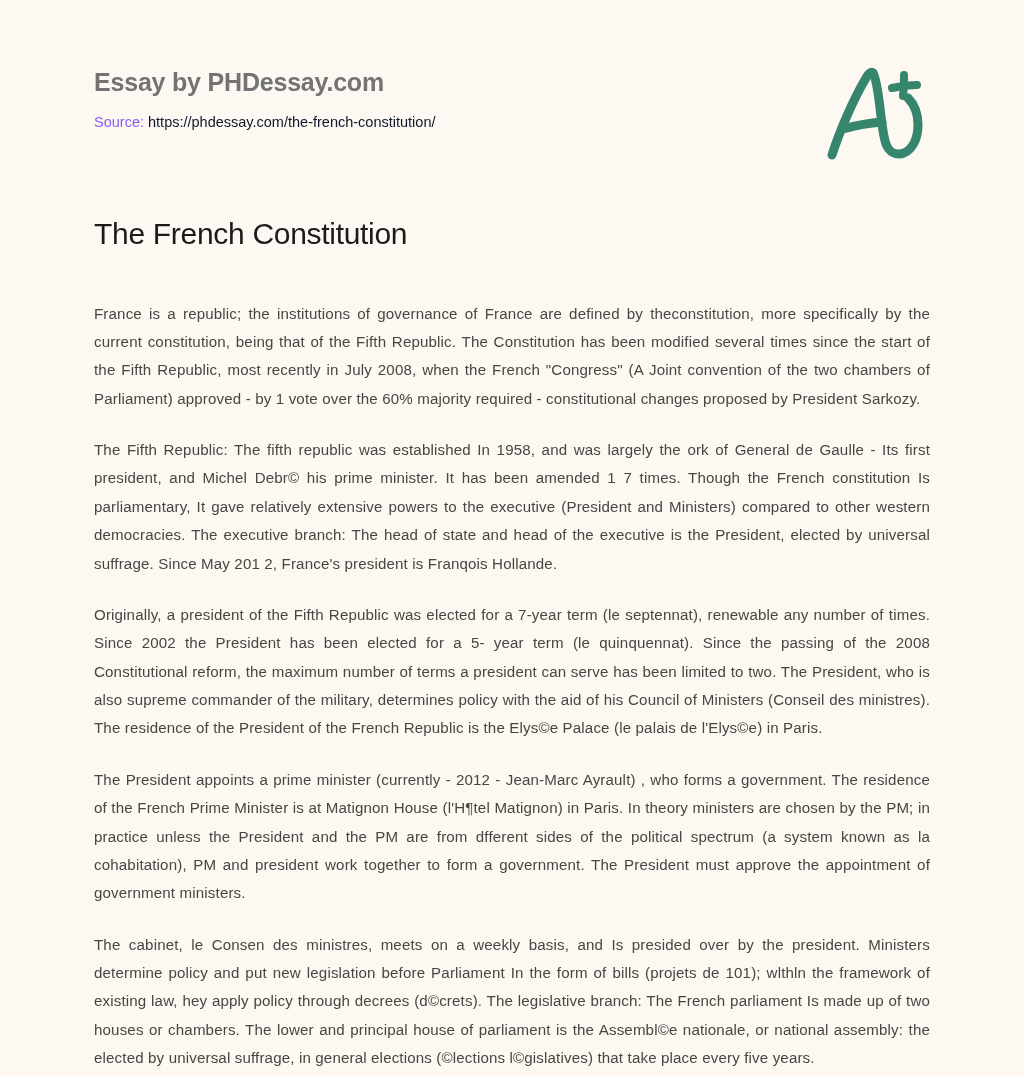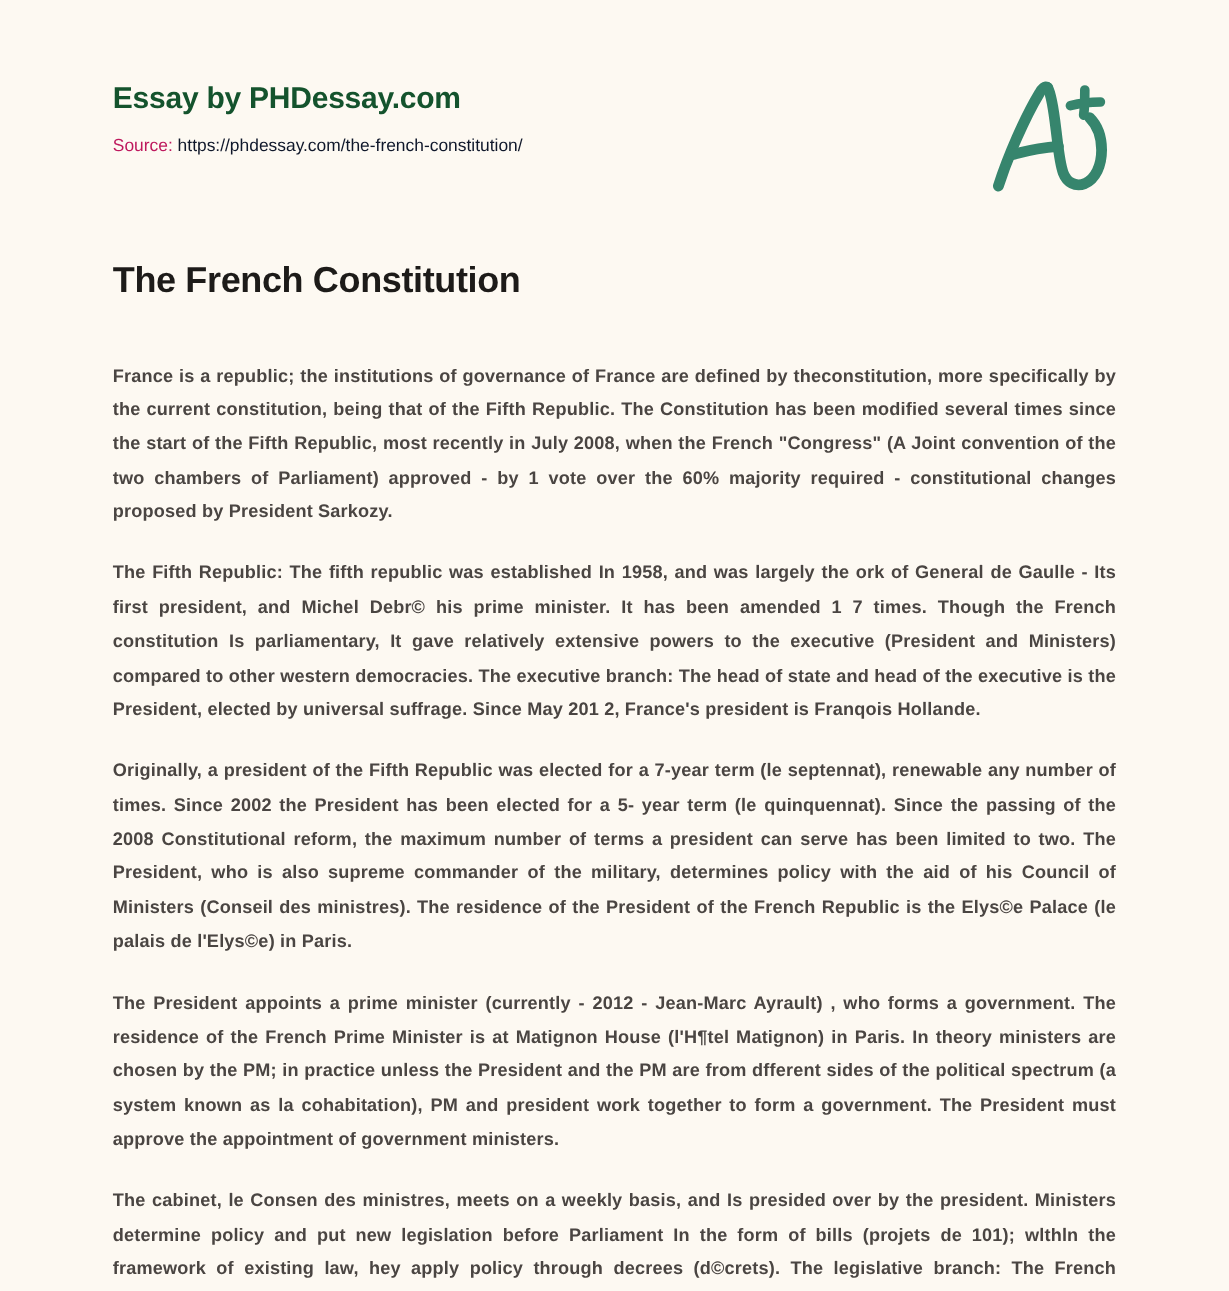--- a/index.html
+++ b/index.html
@@ -30,33 +30,33 @@
     padding-top: 67px;
     height: 120px;
     box-sizing: border-box;
   }
 
   .brand-title {
     margin: 0;
     font-size: 25px;
     font-weight: bold;
     letter-spacing: -0.2px;
-    color: #14532d;
+    color: #737373;
     line-height: 1.2;
   }
 
   .source-line {
     margin: 16px 0 0 0;
     font-size: 14.5px;
     line-height: 1.3;
     color: #8d8881;
     white-space: nowrap;
   }
   .source-label {
-    color: #be185d;
+    color: #8b5cf6;
   }
   .source-url {
     color: #0f172a;
     text-decoration: none;
   }
 
   
   .logo-mark {
     position: absolute;
     top: 58px;
@@ -64,38 +64,37 @@
     width: 130px;
     height: 110px;
     pointer-events: none;
   }
   .logo-mark svg { display: block; width: 130px; height: 110px; }
 
   
   .article-title {
     margin: 95px 0 0 0;
     font-size: 30px;
-    font-weight: bold;
+    font-weight: normal;
     letter-spacing: -0.3px;
     color: #1d1b19;
     line-height: 1.25;
   }
 
   .article-body {
     margin-top: 47px;
   }
 
   .article-body p {
     margin: 0 0 23px 0;
     font-size: 15.1px;
     line-height: 1.88;
     text-align: justify;
     color: #4a4542;
     letter-spacing: 0.01em;
-    font-weight: bold;
   }
   .article-body p:last-child {
     margin-bottom: 16px;
   }
 </style>
 </head>
 <body>
 
 <div class="page">
 

